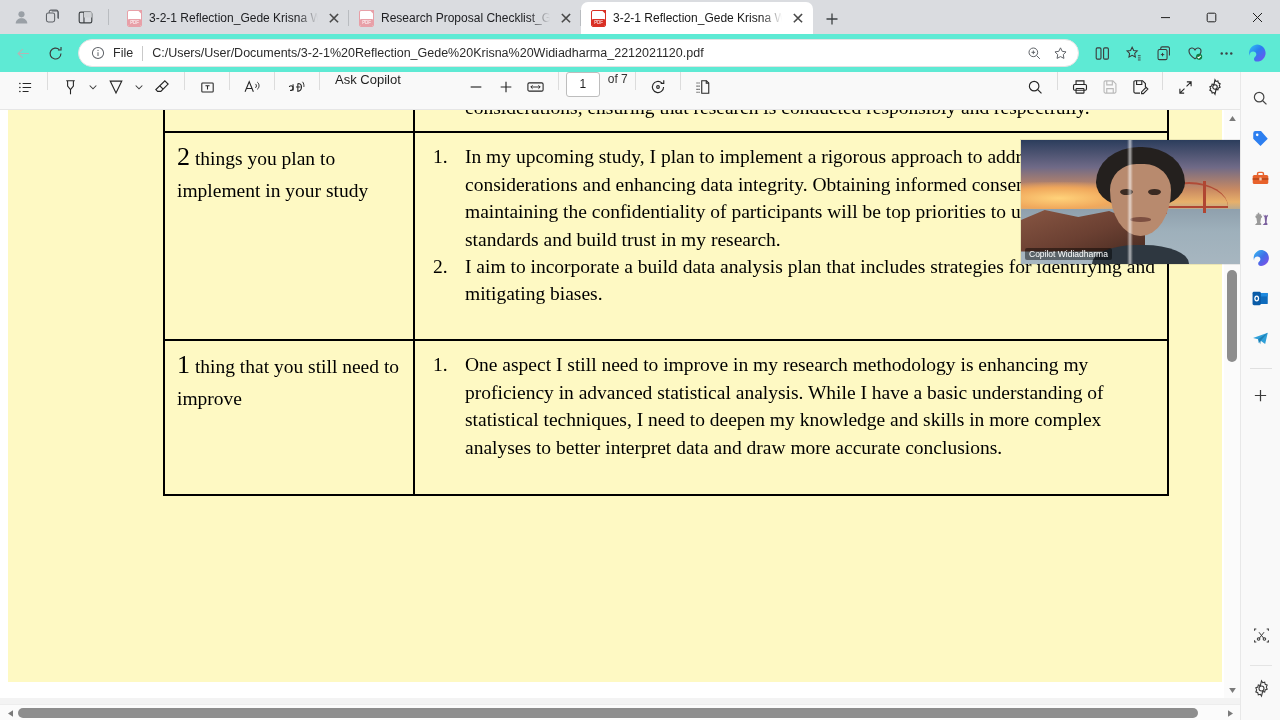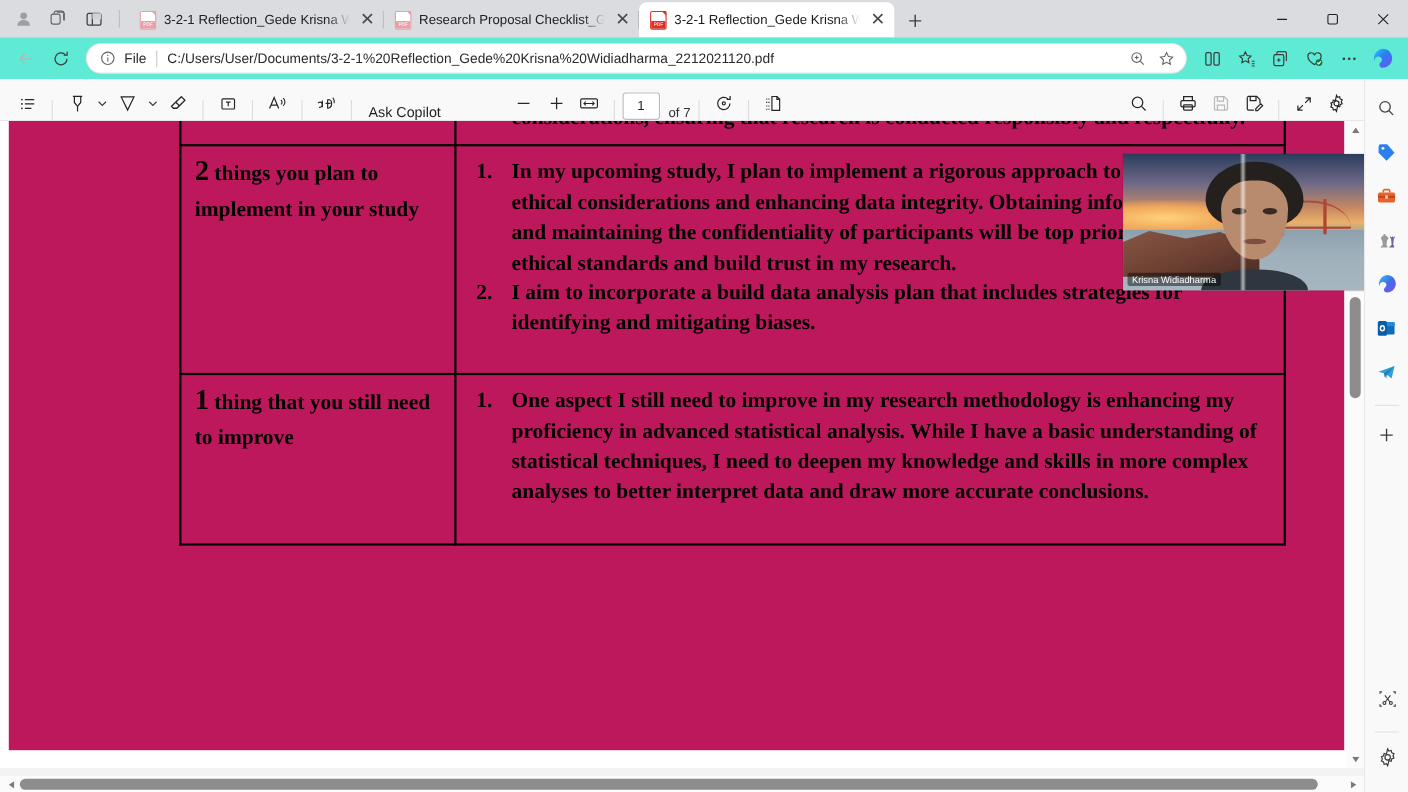--- a/index.html
+++ b/index.html
@@ -81,21 +81,21 @@
   .omni-url { font-size:12.5px; color:#2b2b2b; white-space:nowrap; overflow:hidden; flex:1; }
   .omni-right { display:flex; align-items:center; gap:2px; flex:none; }
   .omni-btn { width:24px; height:24px; display:flex; align-items:center; justify-content:center;
               color:#5f6368; border-radius:4px; }
   .nav-right { display:flex; align-items:center; gap:1px; flex:none; }
 
   
   .pdfbar {
     position:absolute; top:72px; left:0; width:1240px; height:38px;
     background:#f9f9f9; border-bottom:1px solid #e6e6e6;
-    display:flex; align-items:flex-end; padding:0 10px;
+    display:flex; align-items:flex-start; padding:0 10px;
   }
   .pb-ic { width:30px; height:30px; display:flex; align-items:center; justify-content:center;
            color:#262626; border-radius:5px; flex:none; }
   .pb-ic.dim { color:#b9b9b9; }
   .pb-chev { width:16px; height:30px; display:flex; align-items:center; justify-content:center;
              color:#3a3a3a; flex:none; }
   .pb-div { width:1px; height:18px; background:#dcdcdc; margin:0 7px; flex:none; }
   .pb-text { font-size:13px; color:#1f1f1f; padding:0 8px; white-space:nowrap; flex:none; }
   .pagebox {
     width:34px; height:25px; border:1px solid #bdbdbd; border-radius:3px; background:#fff;
@@ -103,21 +103,21 @@
   }
   .pageof { font-size:12px; color:#333; margin-left:8px; flex:none; }
   .spacer { flex:1; }
 
   
   .docarea {
     position:absolute; top:110px; left:0; width:1240px; height:588px;
     background:#ffffff; overflow:hidden;
   }
   .page {
-    position:absolute; top:0; left:8px; width:1214px; height:572px; background:#be185d;font-weight:bold;
+    position:absolute; top:0; left:8px; width:1214px; height:572px; background:#fef9c3;
   }
   table.doc {
     position:absolute; left:155px; top:-28px; width:1004px;
     border-collapse: collapse; table-layout: fixed;
     font-family: "Liberation Serif", serif;
   }
   table.doc td {
     border: 2.2px solid #000; vertical-align: top;
     padding: 10px 10px 10px 12px;
   }
@@ -632,21 +632,21 @@
     <div class="v-rock"></div>
     <div class="v-person">
       <div class="v-hair"></div>
       <div class="v-face"></div>
       <div class="v-eyeL"></div>
       <div class="v-eyeR"></div>
       <div class="v-mouth"></div>
       <div class="v-shoulder"></div>
     </div>
     <div class="v-glare"></div>
-    <div class="v-name">Krisna Widiadharma</div>
+    <div class="v-name">Copilot Widiadharma</div>
   </div>
 
   <div class="edgebar">
     <div class="eb-ic">
       <svg width="17" height="17" viewBox="0 0 20 20" fill="none" stroke="#444" stroke-width="1.4">
         <circle cx="8.4" cy="8.4" r="5.6"></circle>
           <path d="M12.6 12.6l4.4 4.4"></path>
         </svg>
     </div>
     <div class="eb-ic">

